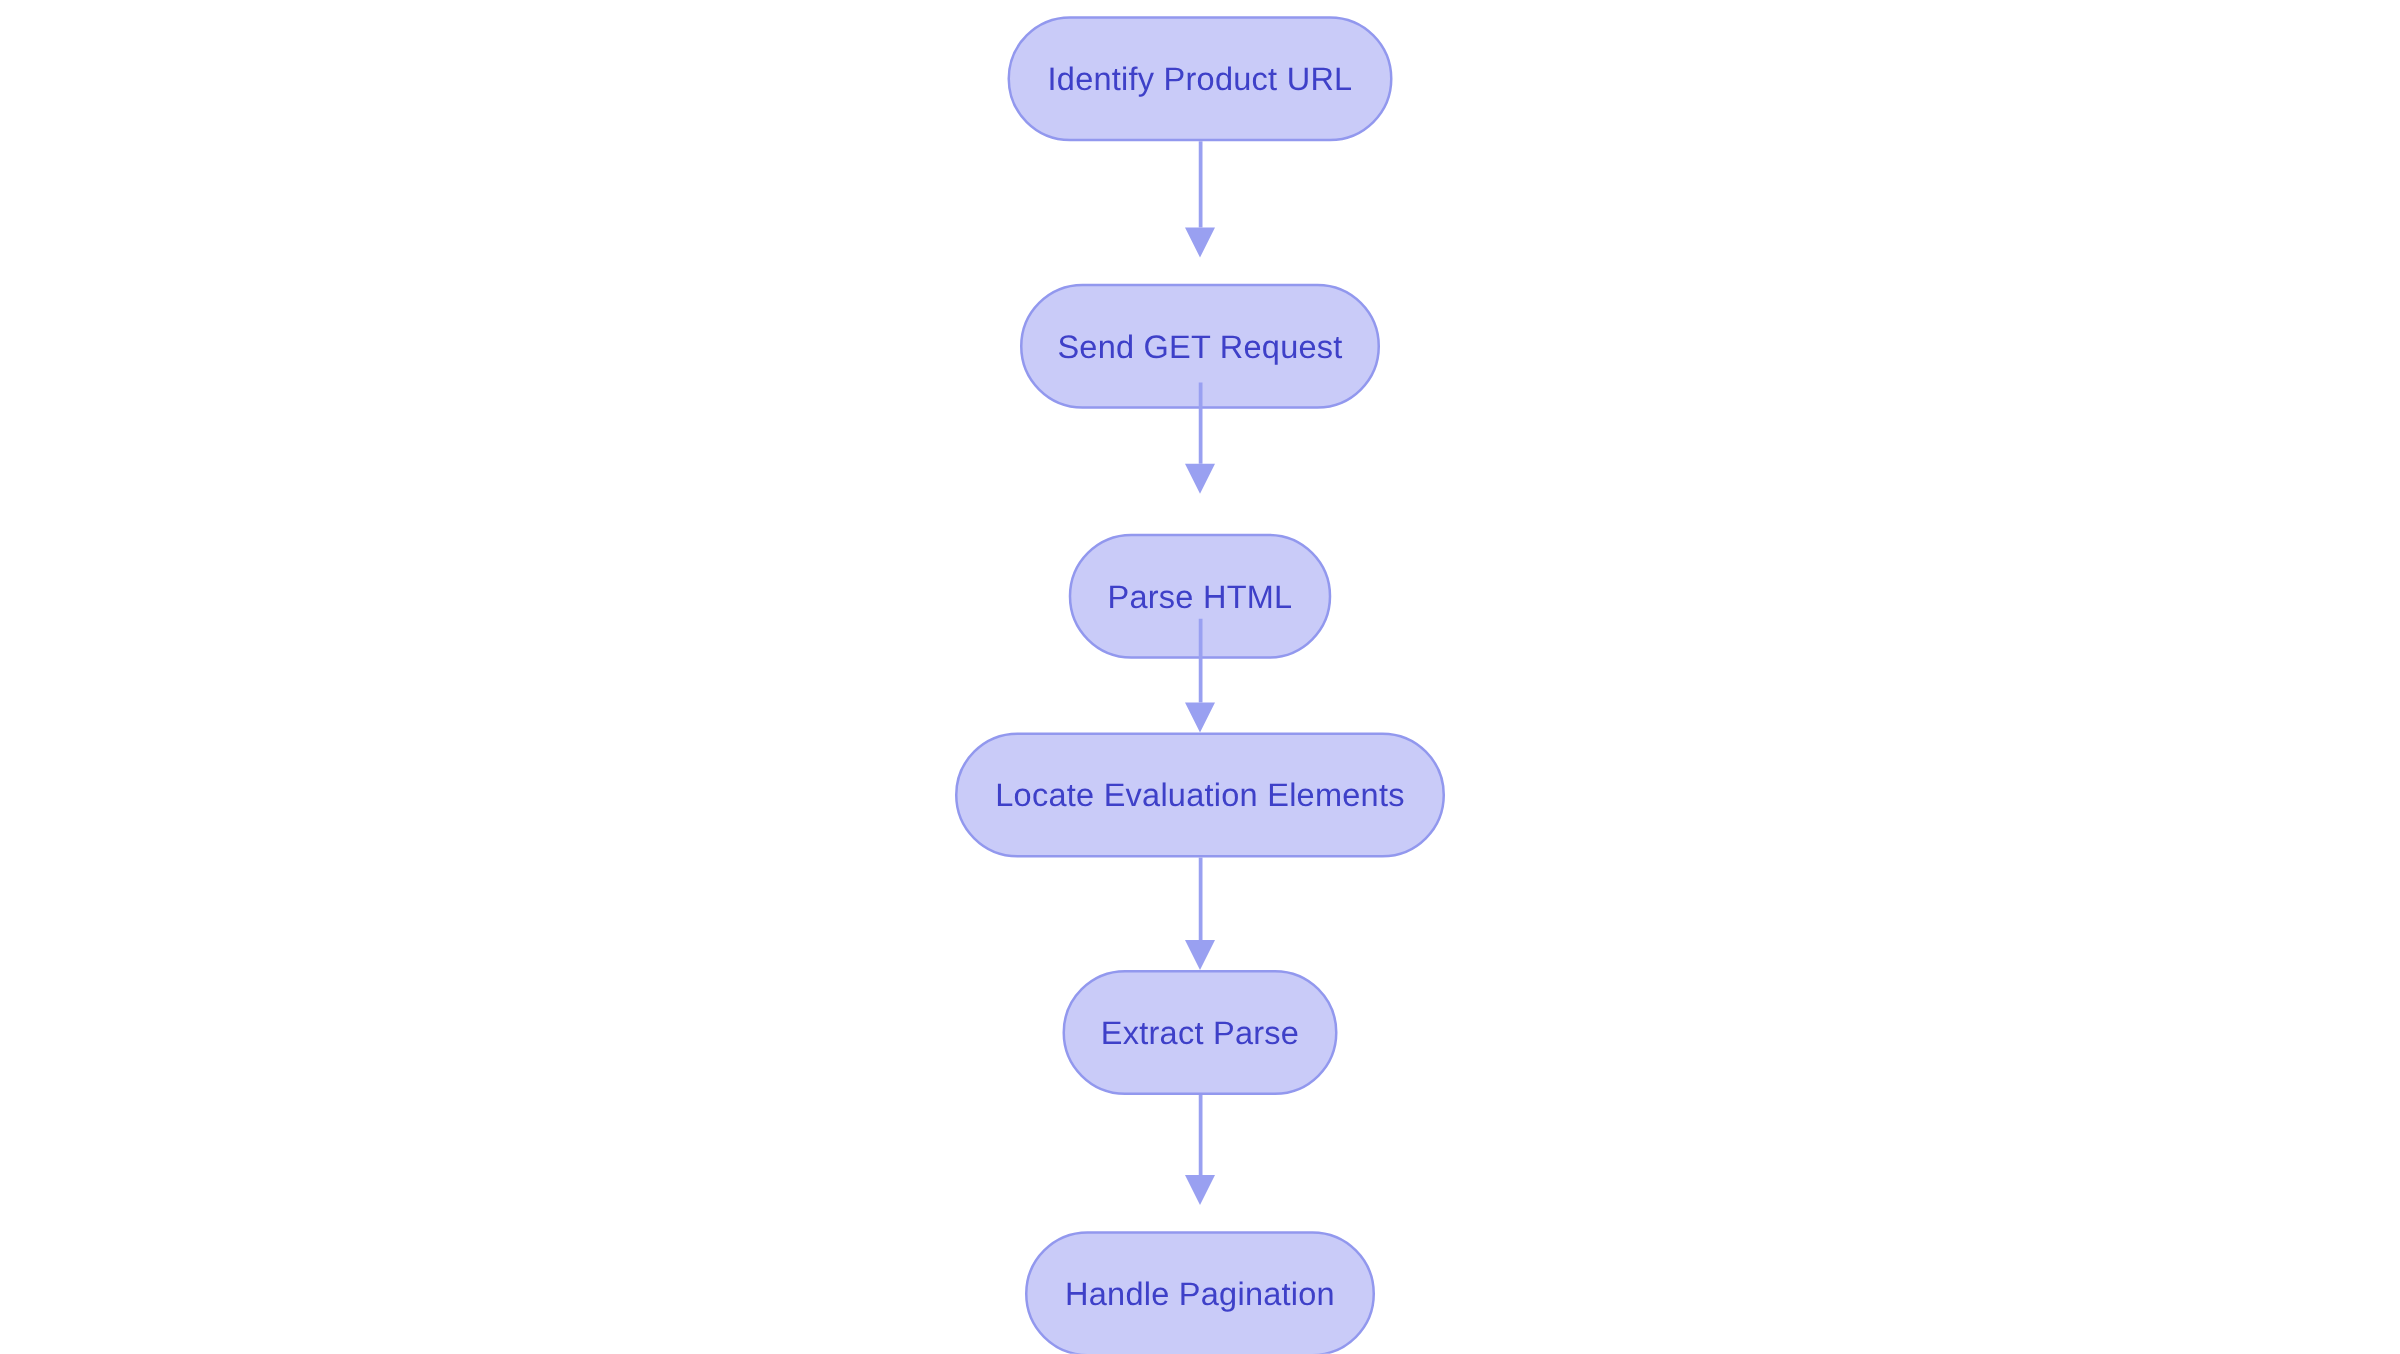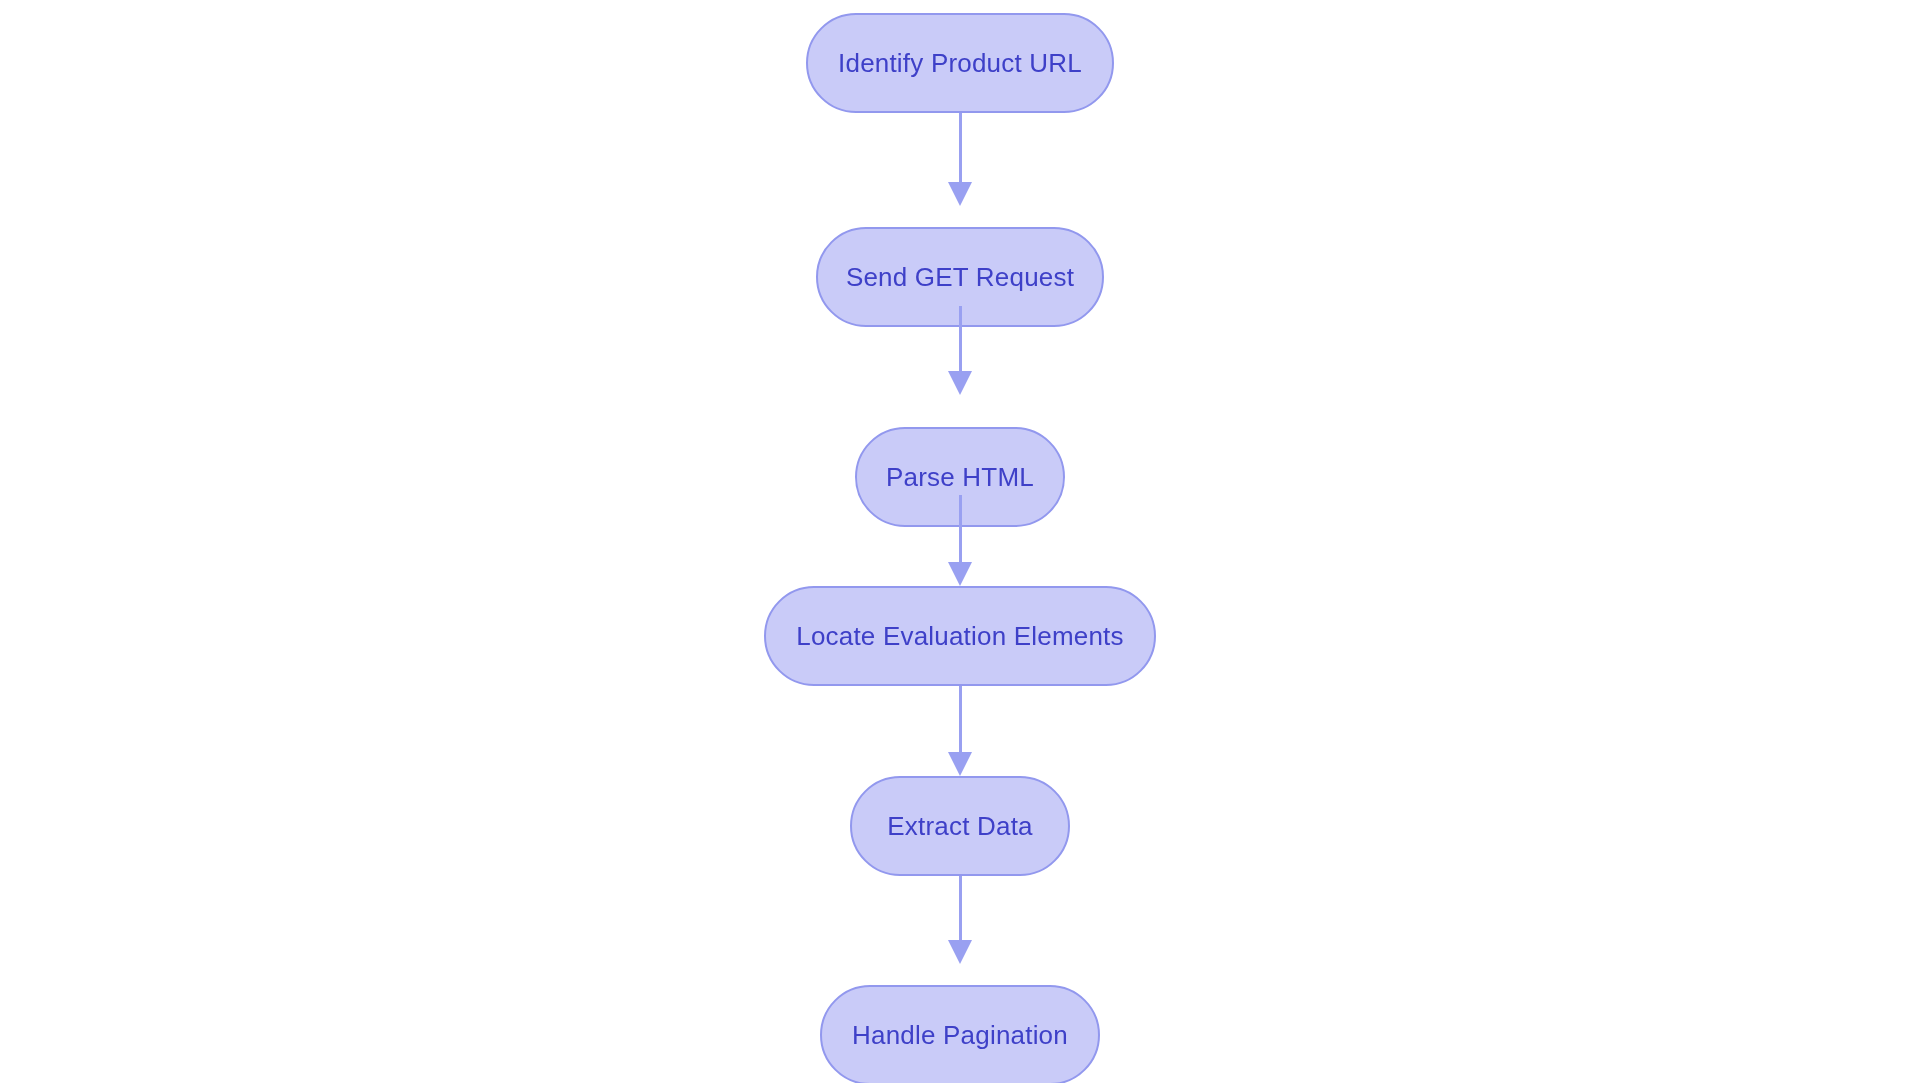--- a/index.html
+++ b/index.html
@@ -110,21 +110,21 @@
   <div class="node node-4">
     <span>Locate Evaluation Elements</span>
   </div>
 
   <div class="connector connector-4">
     <div class="line"></div>
     <div class="head"></div>
   </div>
 
   <div class="node node-5">
-    <span>Extract Data</span>
+    <span>Extract Parse</span>
   </div>
 
   <div class="connector connector-5">
     <div class="line"></div>
     <div class="head"></div>
   </div>
 
   <div class="node node-6">
     <span>Handle Pagination</span>
   </div>

